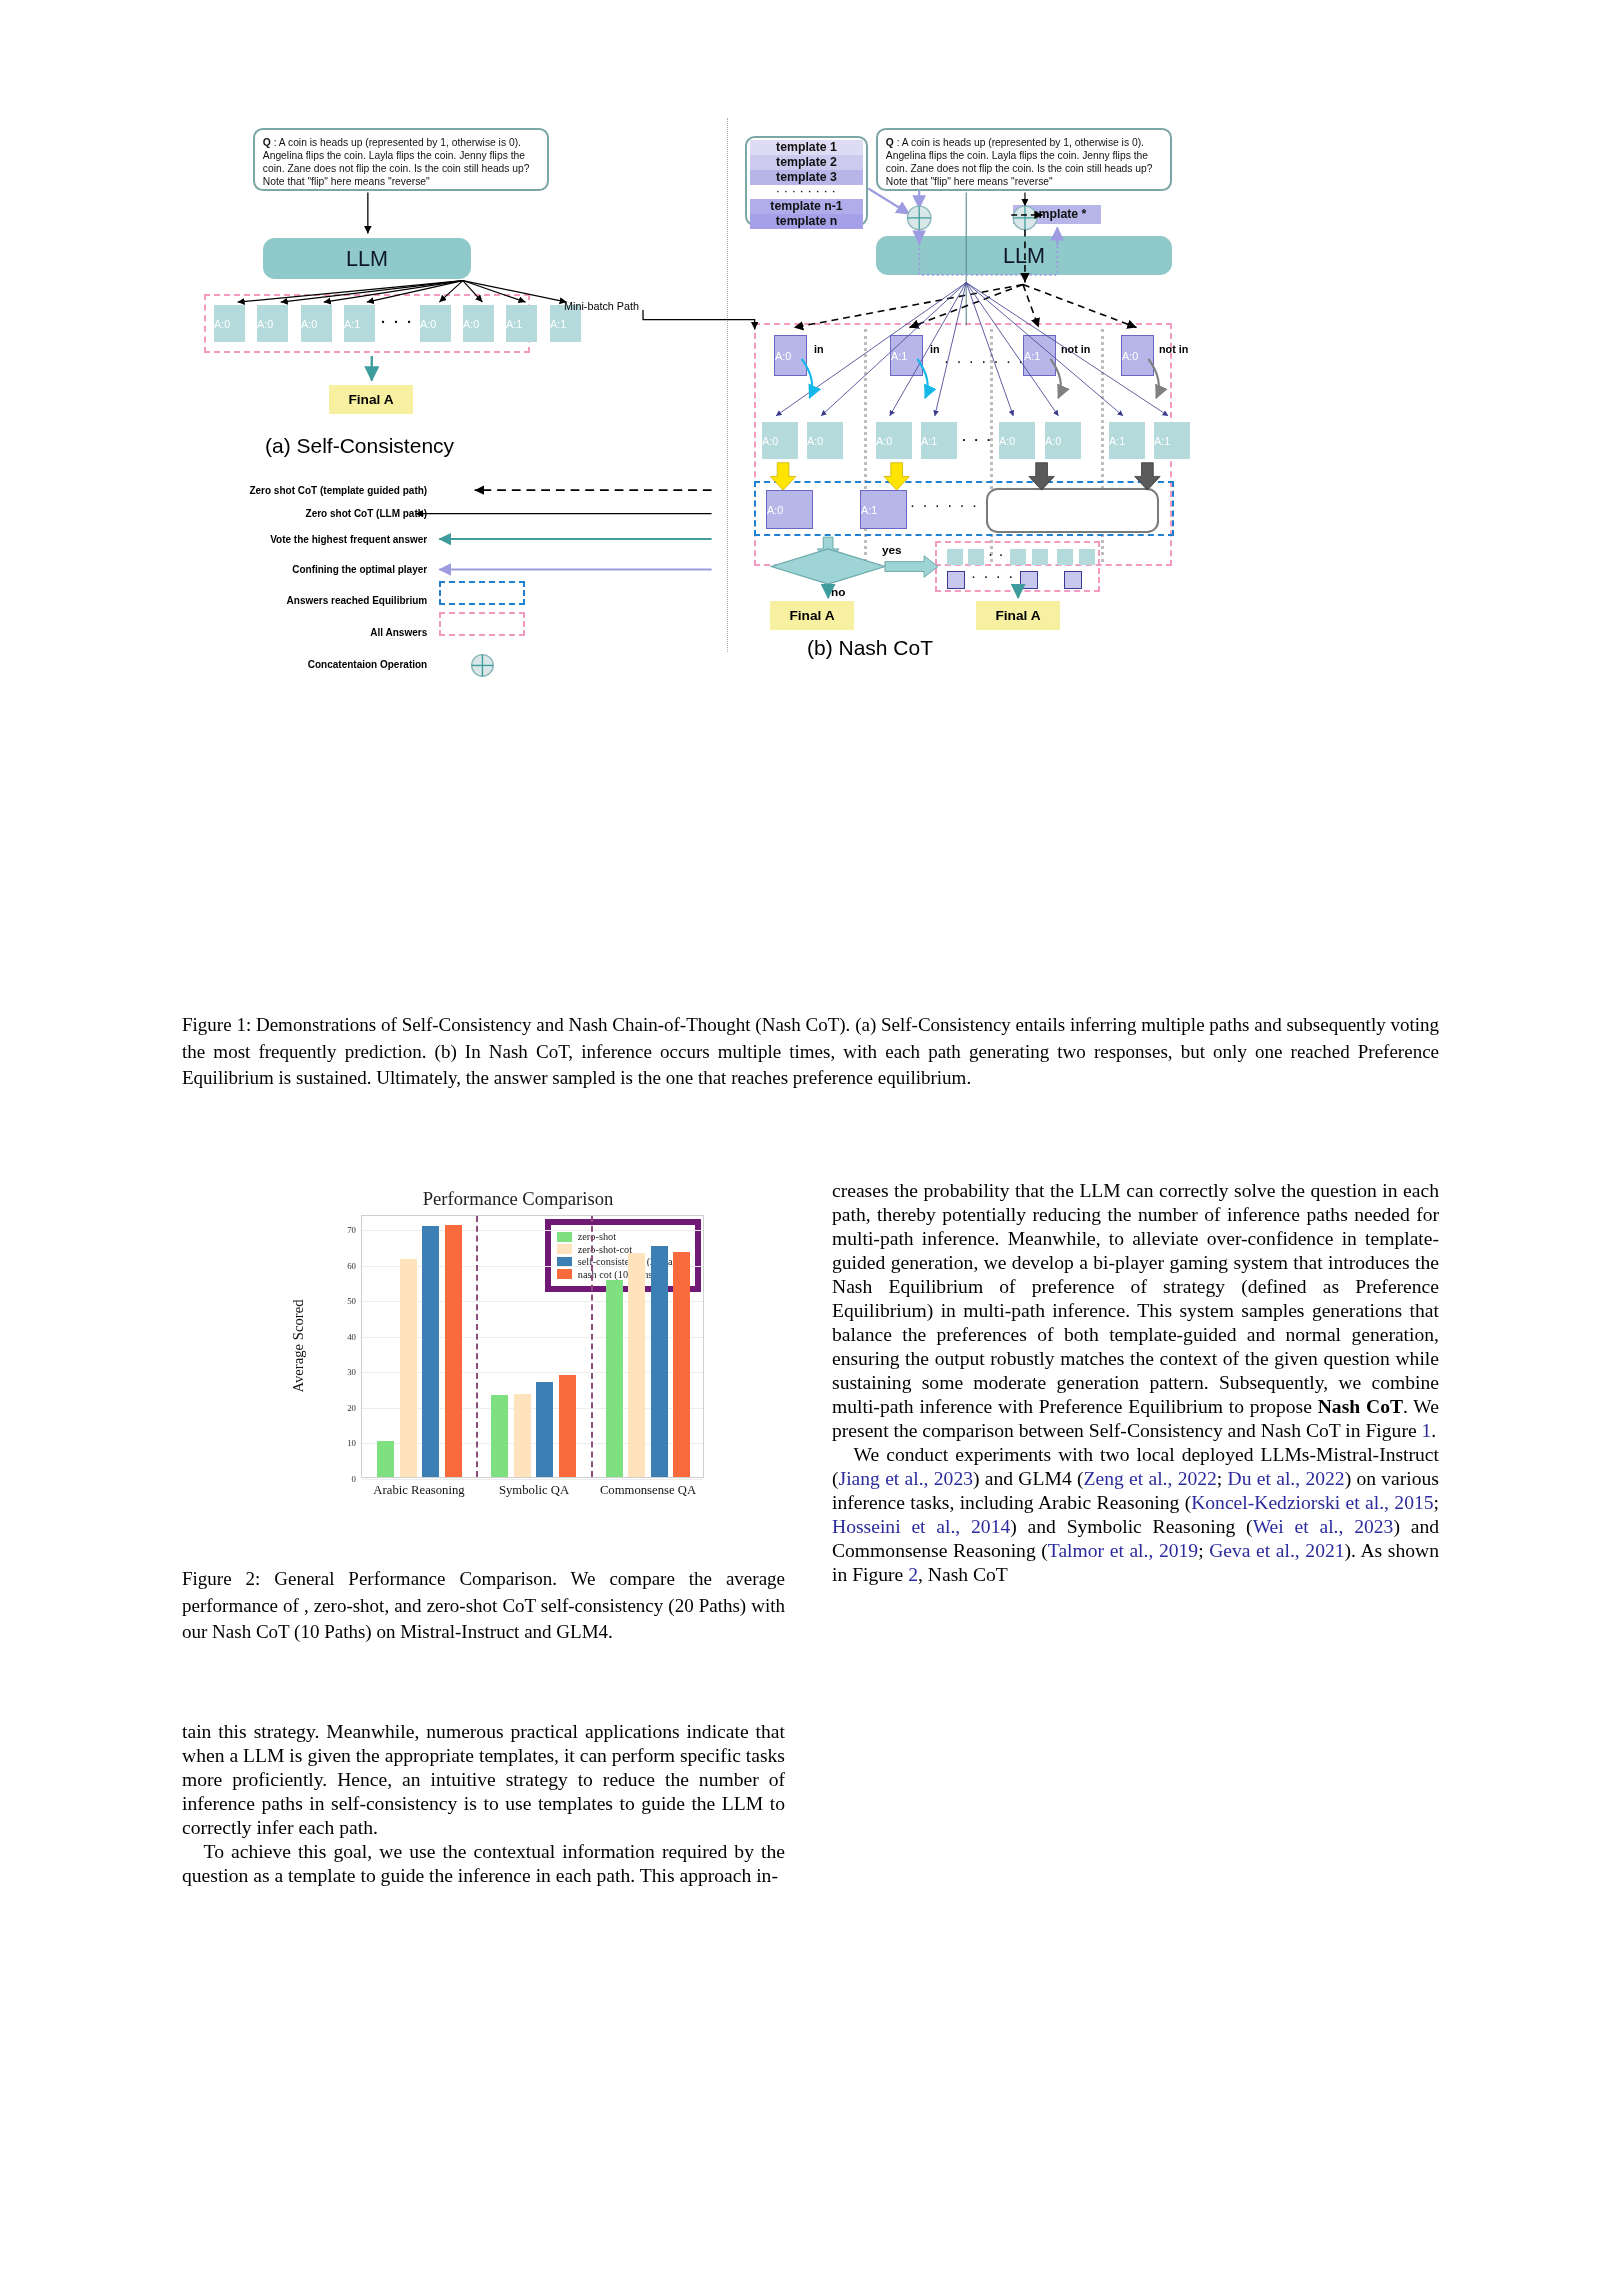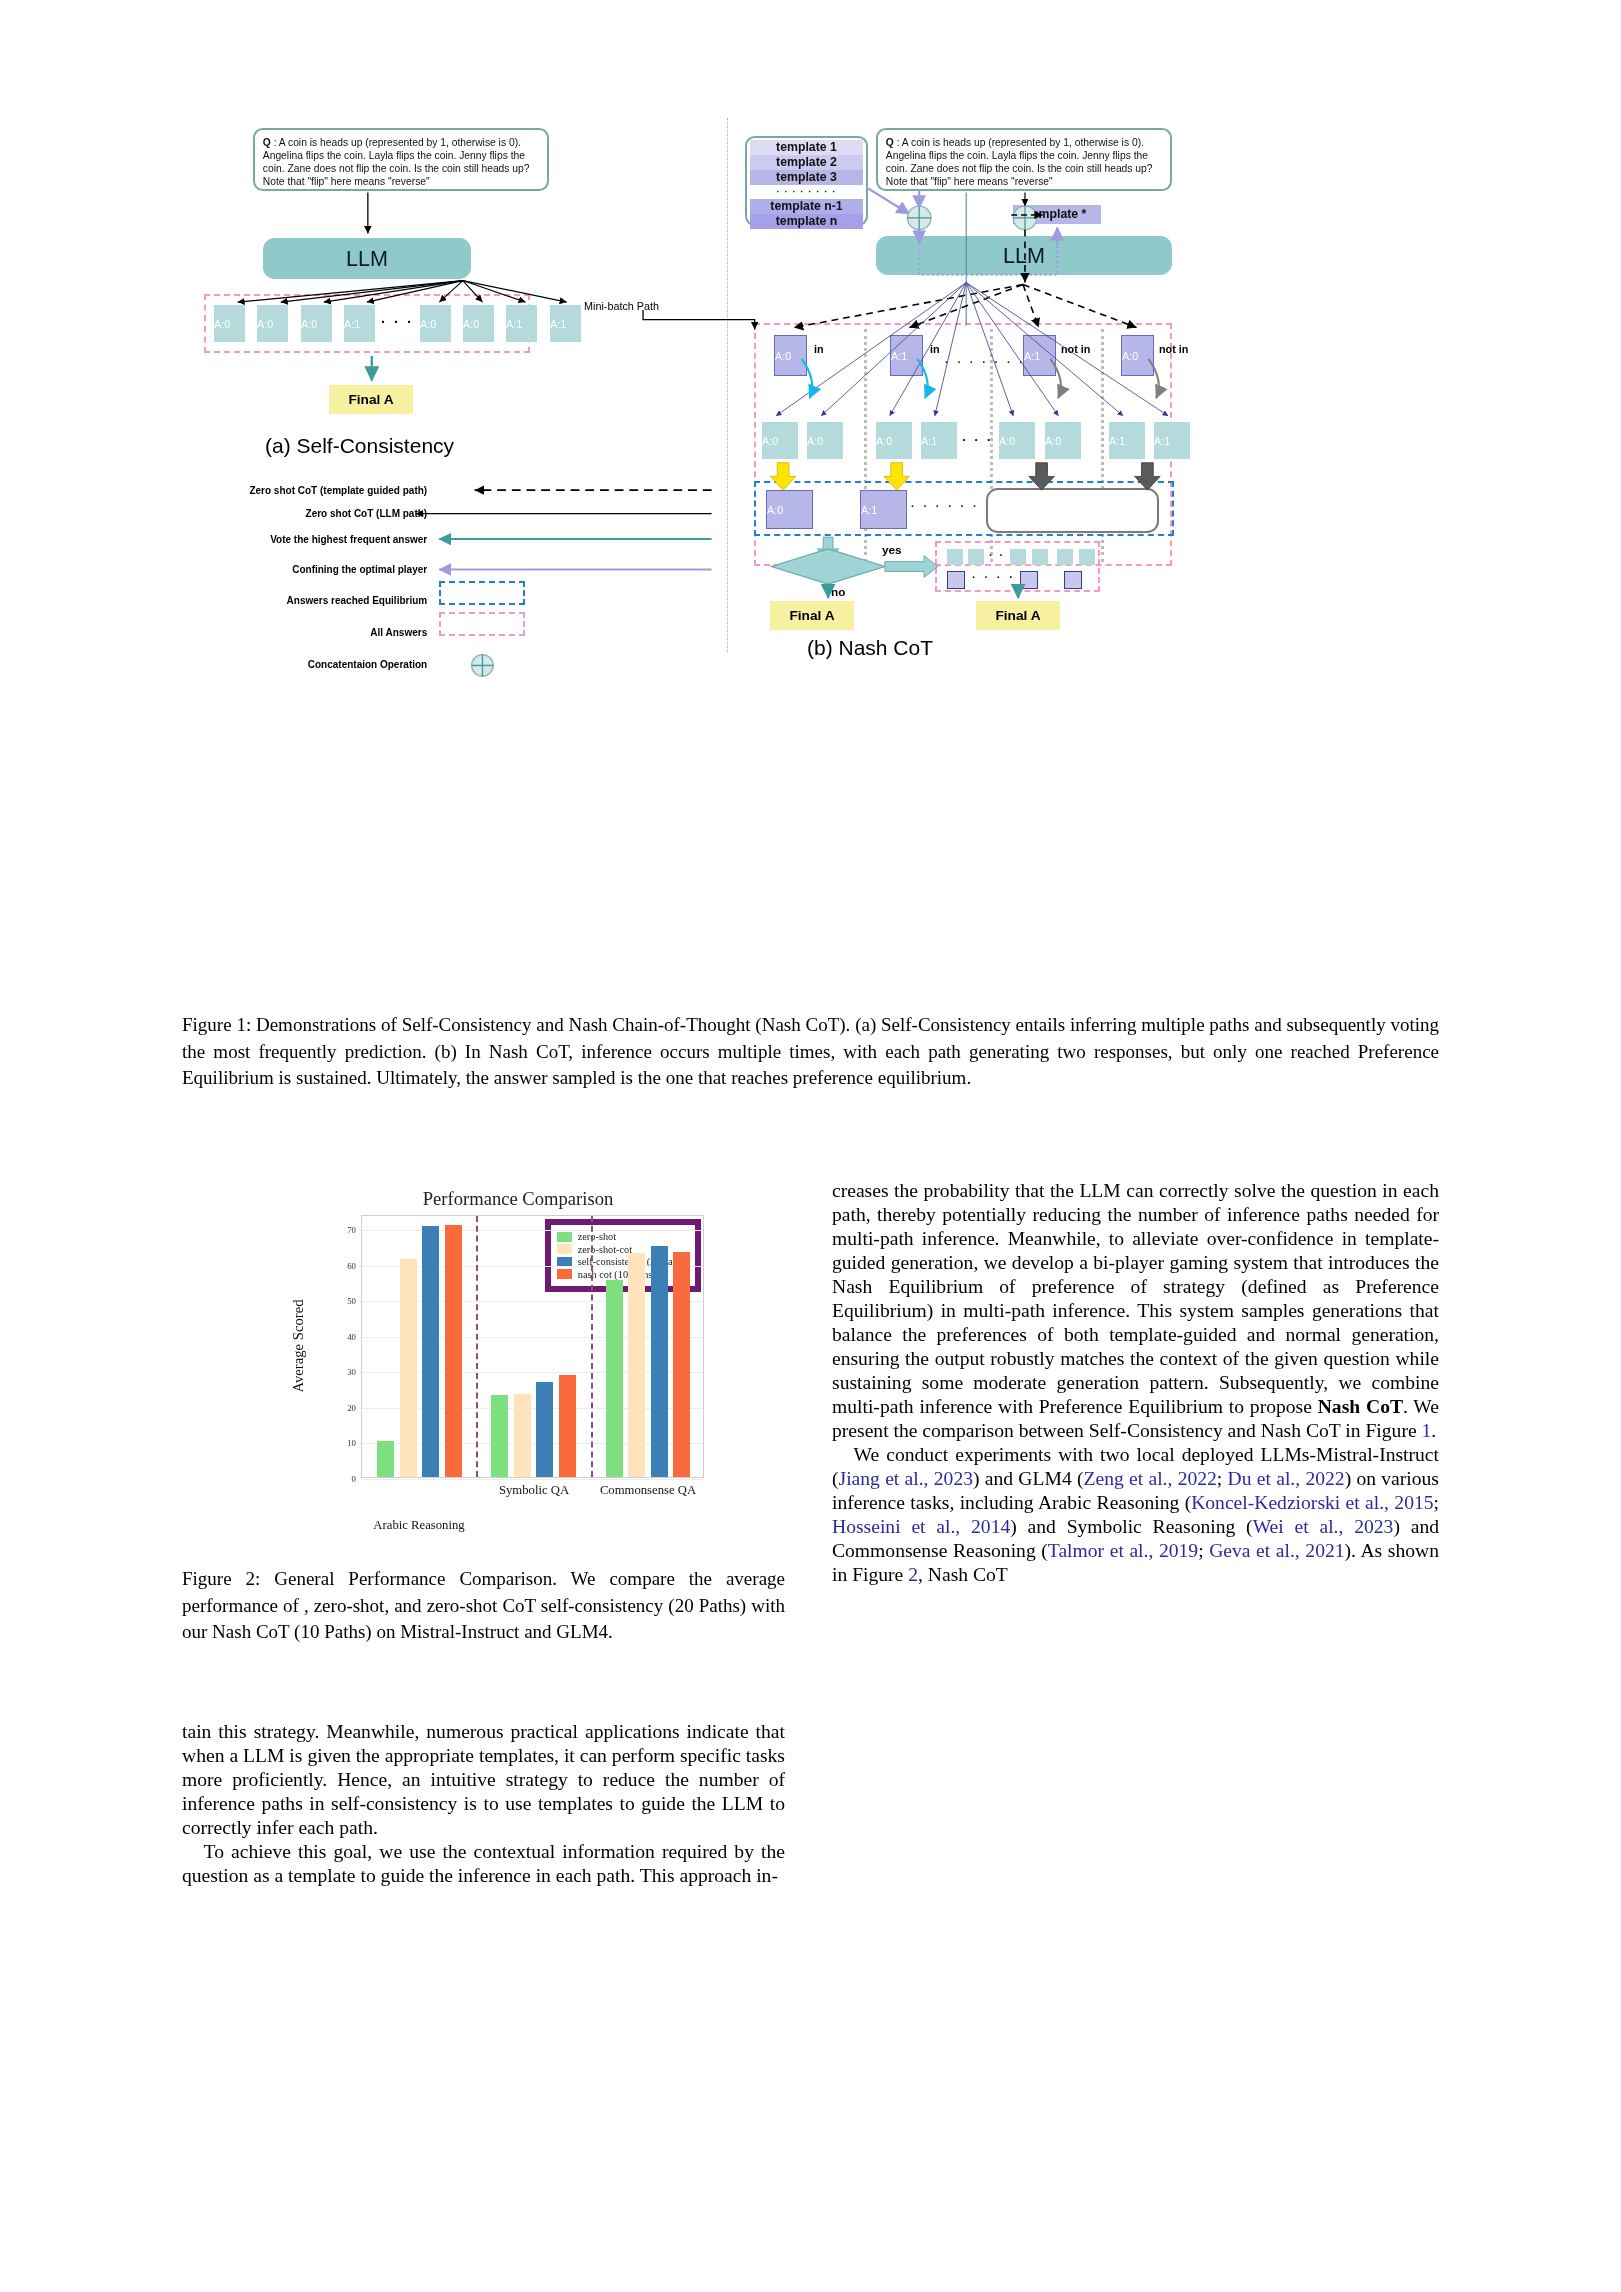--- a/index.html
+++ b/index.html
@@ -193,21 +193,21 @@
     <div class="qbox" id="qb" style="left:694px;top:9.8px;width:296px;height:63px;">
       <b>Q</b><span> : </span><span>A coin is heads up (represented by 1, otherwise is 0). Angelina flips the coin. Layla flips the coin. Jenny flips the coin. Zane does not flip the coin. Is the coin still heads up? Note that "flip" here means "reverse"</span>
     </div>
 
     <div class="tmplstar" style="left:831px;top:87px;width:88px;height:18.6px;">template *</div>
 
     <div class="llmbox" style="left:694px;top:118px;width:296px;height:39px;">
       <span>LLM</span>
     </div>
 
-    <div class="lbl" style="left:402px;top:182px;">Mini-batch Path</div>
+    <div class="lbl" style="left:382px;top:182px;">Mini-batch Path</div>
 
     <div class="dashbox-pink" style="left:572px;top:205px;width:418px;height:243px;"></div>
 
     <div class="dashbox-grey" style="left:682px;top:211px;height:233px;"></div>
     <div class="dashbox-grey" style="left:808px;top:211px;height:233px;"></div>
     <div class="dashbox-grey" style="left:919px;top:211px;height:233px;"></div>
 
     <div class="abox purple" style="left:592px;top:217px;width:31px;height:39px;">
         <span>A:0</span>
       </div>
@@ -439,21 +439,21 @@
         <div class="gl" style="top: 85px;"></div>
         <div class="ytick" style="top: 85px;">50</div>
         <div class="gl" style="top: 50px;"></div>
         <div class="ytick" style="top: 50px;">60</div>
         <div class="gl" style="top: 14px;"></div>
         <div class="ytick" style="top: 14px;">70</div>
         <div class="bar" style="left: 15px; width: 16.7px; height: 36px; background: rgb(127, 224, 127);"></div>
         <div class="bar" style="left: 38px; width: 16.7px; height: 218px; background: rgb(255, 227, 189);"></div>
         <div class="bar" style="left: 60px; width: 16.7px; height: 251px; background: rgb(59, 127, 181);"></div>
         <div class="bar" style="left: 83px; width: 16.7px; height: 252px; background: rgb(250, 106, 60);"></div>
-        <div class="xtick" style="left: 57px; margin-top: 35px;">Arabic Reasoning</div>
+        <div class="xtick" style="left: 57px;">Arabic Reasoning</div>
         <div class="sep" style="left: 114px;"></div>
         <div class="bar" style="left: 129px; width: 16.7px; height: 82px; background: rgb(127, 224, 127);"></div>
         <div class="bar" style="left: 152px; width: 16.7px; height: 83px; background: rgb(255, 227, 189);"></div>
         <div class="bar" style="left: 174px; width: 16.7px; height: 95px; background: rgb(59, 127, 181);"></div>
         <div class="bar" style="left: 197px; width: 16.7px; height: 102px; background: rgb(250, 106, 60);"></div>
         <div class="xtick" style="left: 172px;">Symbolic QA</div>
         <div class="sep" style="left: 229px;"></div>
         <div class="bar" style="left: 244px; width: 16.7px; height: 197px; background: rgb(127, 224, 127);"></div>
         <div class="bar" style="left: 266px; width: 16.7px; height: 224px; background: rgb(255, 227, 189);"></div>
         <div class="bar" style="left: 289px; width: 16.7px; height: 231px; background: rgb(59, 127, 181);"></div>

